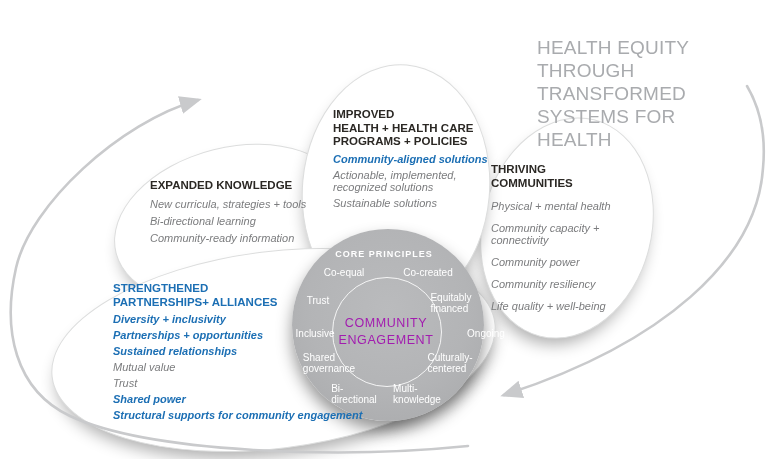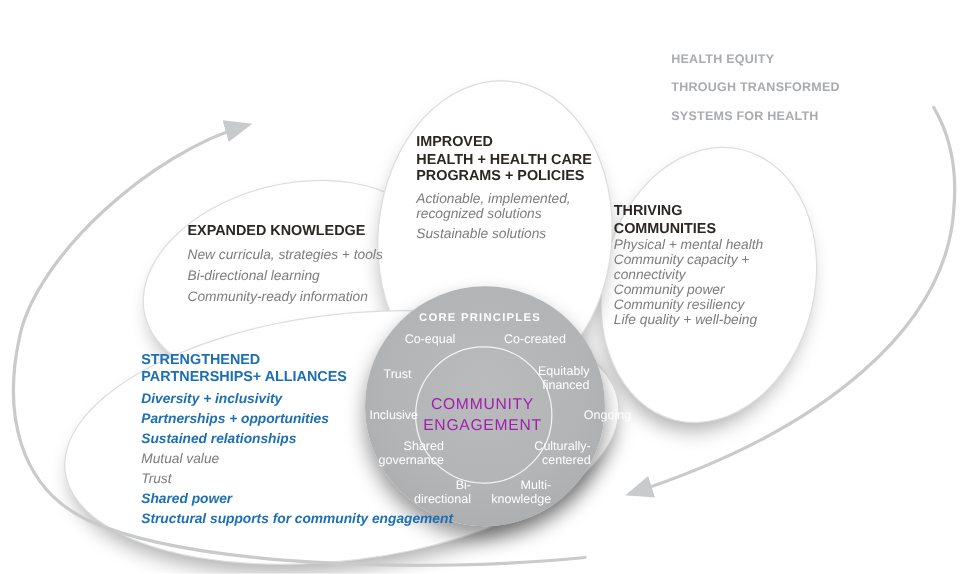--- a/index.html
+++ b/index.html
@@ -23,21 +23,21 @@
     box-shadow:0 9px 16px rgba(0,0,0,.42);
   }
   #inner-ring{
     position:absolute;left:332px;top:277px;width:108px;height:108px;border-radius:50%;
     border:1.5px solid rgba(255,255,255,.85);z-index:7;
   }
   .core-label{
     position:absolute;z-index:8;color:#ffffff;font-size:10px;line-height:11px;
     transform:translate(-50%,-50%);white-space:pre-line;text-align:center;
   }
-  .core-label.two-left{text-align:right;}
+  .core-label.two-left{text-align:left;}
   #core-heading{left:384px;top:254px;font-size:9px;font-weight:700;letter-spacing:1px;white-space:nowrap;}
   #core-center-title{
     position:absolute;left:386px;top:332px;z-index:8;transform:translate(-50%,-50%);
     color:#a21caf;font-size:12.5px;line-height:17px;letter-spacing:.6px;font-weight:400;
     white-space:pre-line;text-align:center;
   }
   .p0{left:344px;top:272px;} .p1{left:428px;top:272px;}
   .p2{left:318px;top:300px;} .p3{left:451px;top:303px;}
   .p4{left:315px;top:333px;} .p5{left:456px;top:333px;margin-left:30px;}
   .p6{left:329px;top:363px;} .p7{left:450px;top:363px;}
@@ -46,27 +46,27 @@
   .block{position:absolute;z-index:9;}
   .petal-title{font-weight:700;font-size:11.5px;line-height:13.5px;color:#2b2824;white-space:pre-line;letter-spacing:0;margin-top:20px;}
   .petal-title.blue{color:#1c6fb4;}
   .item{font-style:italic;font-size:11px;line-height:12px;margin-top:4px;white-space:pre-line;}
   .item.gray{color:#7b7c7e;font-weight:400;}
   .item.blue{color:#1c6fb4;font-weight:700;}
   #block-expanded{left:150px;top:159px;width:205px;}
   #block-expanded .item{margin-top:5px;}
   #block-improved{left:333px;top:88px;width:180px;}
   #block-thriving{left:491px;top:143px;width:145px;}
-  #block-thriving .item{margin-top:0;}
+  #block-thriving .item{margin-top:10px;}
   #block-strengthened{left:113px;top:262px;width:300px;}
   #block-strengthened .item{margin-top:4px;}
   
   #caption{
     position:absolute;left:537px;top:36px;width:210px;z-index:9;
-    color:#a9abae;font-weight:700;font-size:10px;line-height:23px;letter-spacing:.2px;
+    color:#a9abae;font-weight:400;font-size:19px;line-height:23px;letter-spacing:.2px;
   }
   
   #arcs{position:absolute;left:0;top:0;z-index:5;}
 </style>
 </head>
 <body>
 
 <div id="canvas">
 
   <div class="petal" id="petal-thriving"></div>
@@ -109,20 +109,21 @@
     <div class="petal-title">EXPANDED KNOWLEDGE</div>
     <div class="item gray">New curricula, strategies + tools</div>
     <div class="item gray">Bi-directional learning</div>
     <div class="item gray">Community-ready information</div>
   </div>
 
   <div class="block" id="block-improved">
     <div class="petal-title">IMPROVED
 HEALTH + HEALTH CARE
 PROGRAMS + POLICIES</div>
+    <div class="item blue">Community-aligned solutions</div>
     <div class="item gray">Actionable, implemented,
 recognized solutions</div>
     <div class="item gray">Sustainable solutions</div>
   </div>
 
   <div class="block" id="block-thriving">
     <div class="petal-title">THRIVING
 COMMUNITIES</div>
     <div class="item gray">Physical + mental health</div>
     <div class="item gray">Community capacity +

